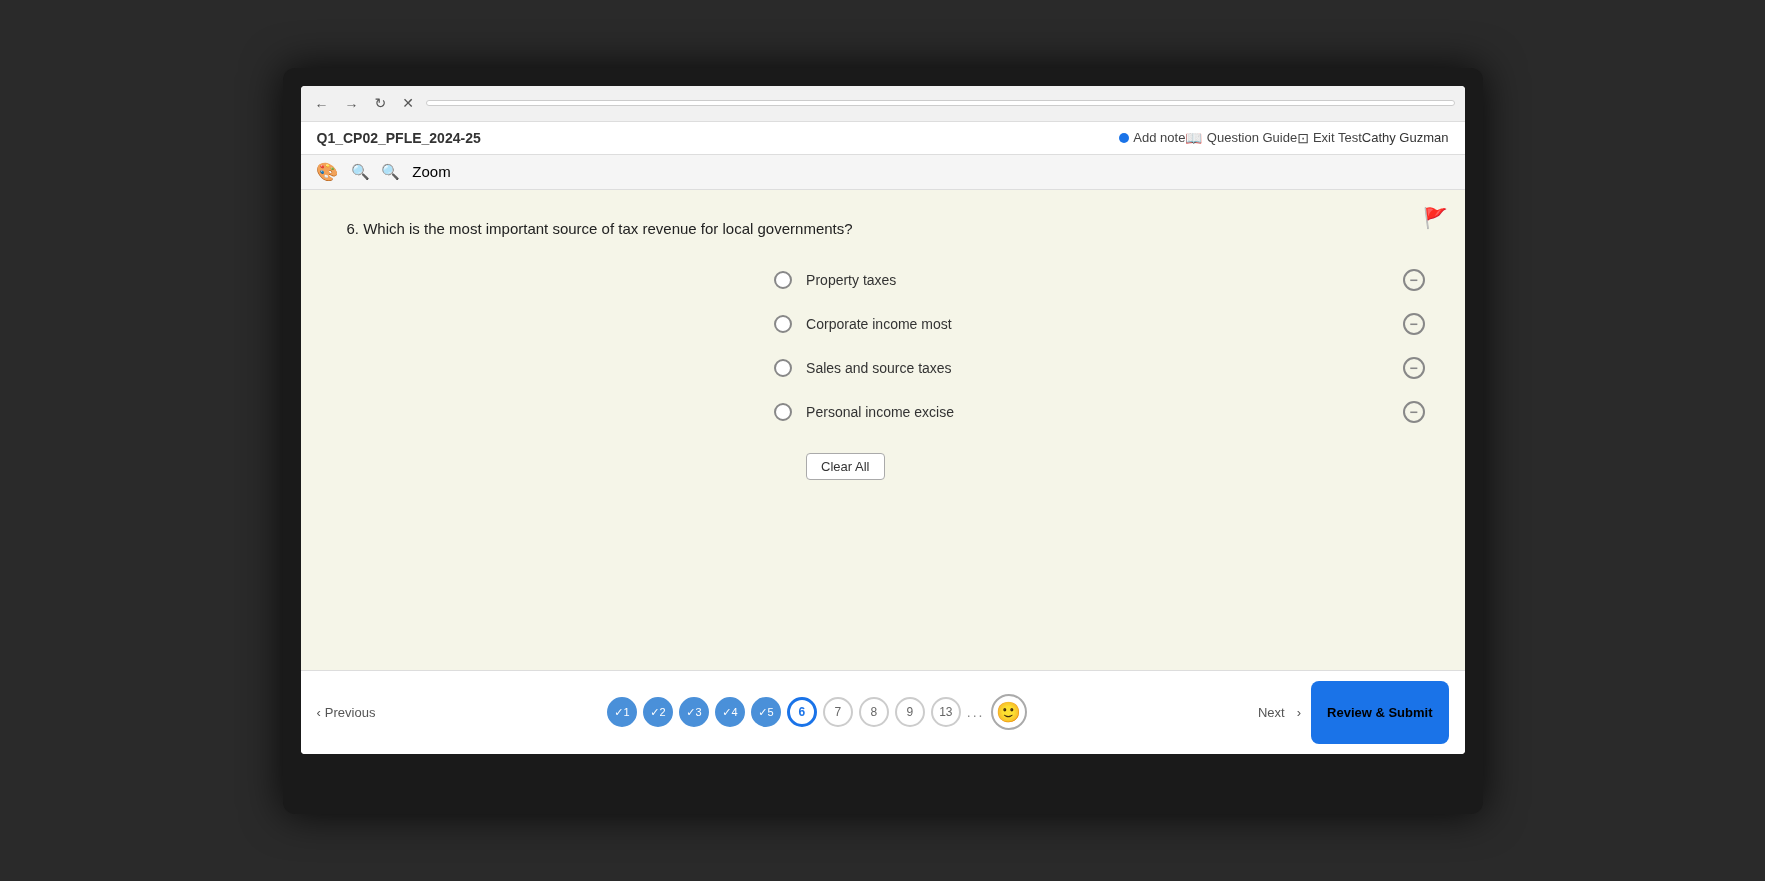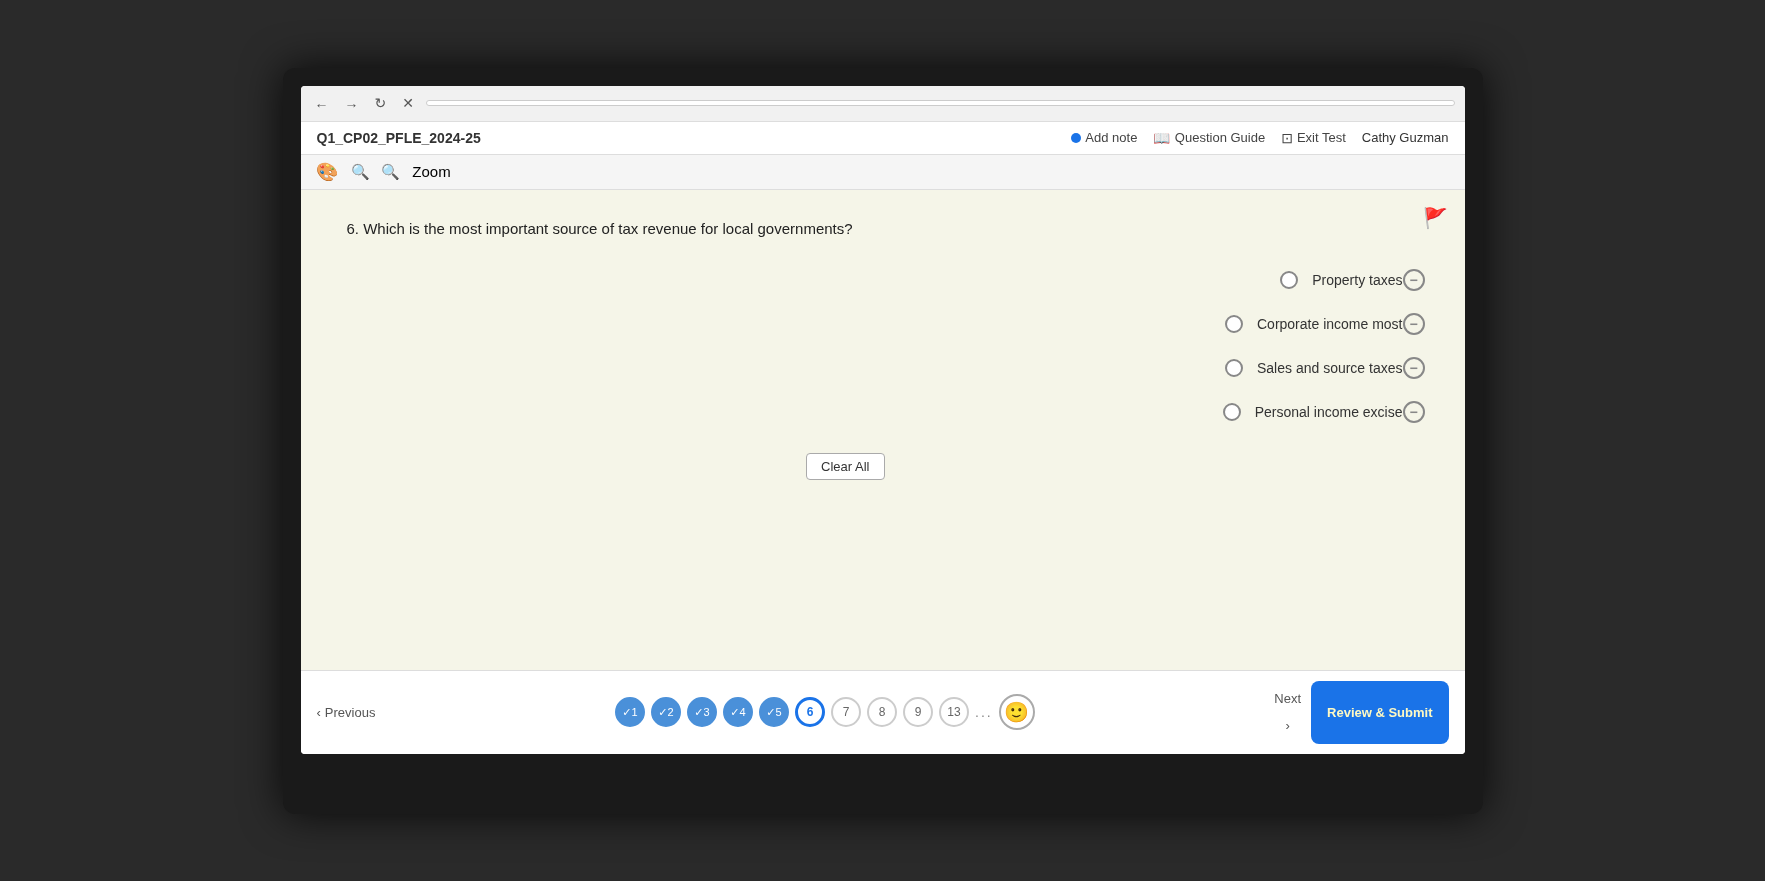--- a/index.html
+++ b/index.html
@@ -85,21 +85,20 @@
       color: #666;
       cursor: pointer;
     }
     .toolbar-zoom {
       font-size: 15px;
       color: #000000;
     }
     .toolbar-right {
       margin-left: auto;
       display: flex;
-      gap: 16px;
       align-items: center;
     }
     .toolbar-action {
       display: flex;
       align-items: center;
       gap: 4px;
       font-size: 13px;
       color: #444;
       cursor: pointer;
     }
@@ -130,21 +129,21 @@
       color: #222;
       margin-bottom: 32px;
       margin-left: 6px;
     }
     .answer-area {
       margin-left: 40%;
     }
     .answer-option {
       display: flex;
       align-items: center;
-      justify-content: flex-end;
+      justify-content: space-between;
       margin-bottom: 22px;
       cursor: pointer;
     }
     .answer-left {
       display: flex;
       align-items: center;
       gap: 14px;
     }
     .radio-circle {
       width: 18px;
@@ -257,25 +256,24 @@
     }
     .next-btn {
       background: none;
       border: none;
       font-size: 13px;
       color: #555;
       cursor: pointer;
       display: flex;
       align-items: center;
       gap: 12px;
-      flex-direction: column;
     }
     .review-submit-btn {
       background: #1a73e8;
-      color: #fef9c3;
+      color: #000000;
       border: none;
       border-radius: 8px;
       padding: 24px 16px;
       font-size: 13px;
       font-weight: bold;
       cursor: pointer;
     }
     .hp-logo {
       text-align: center;
       margin-top: 8px;

